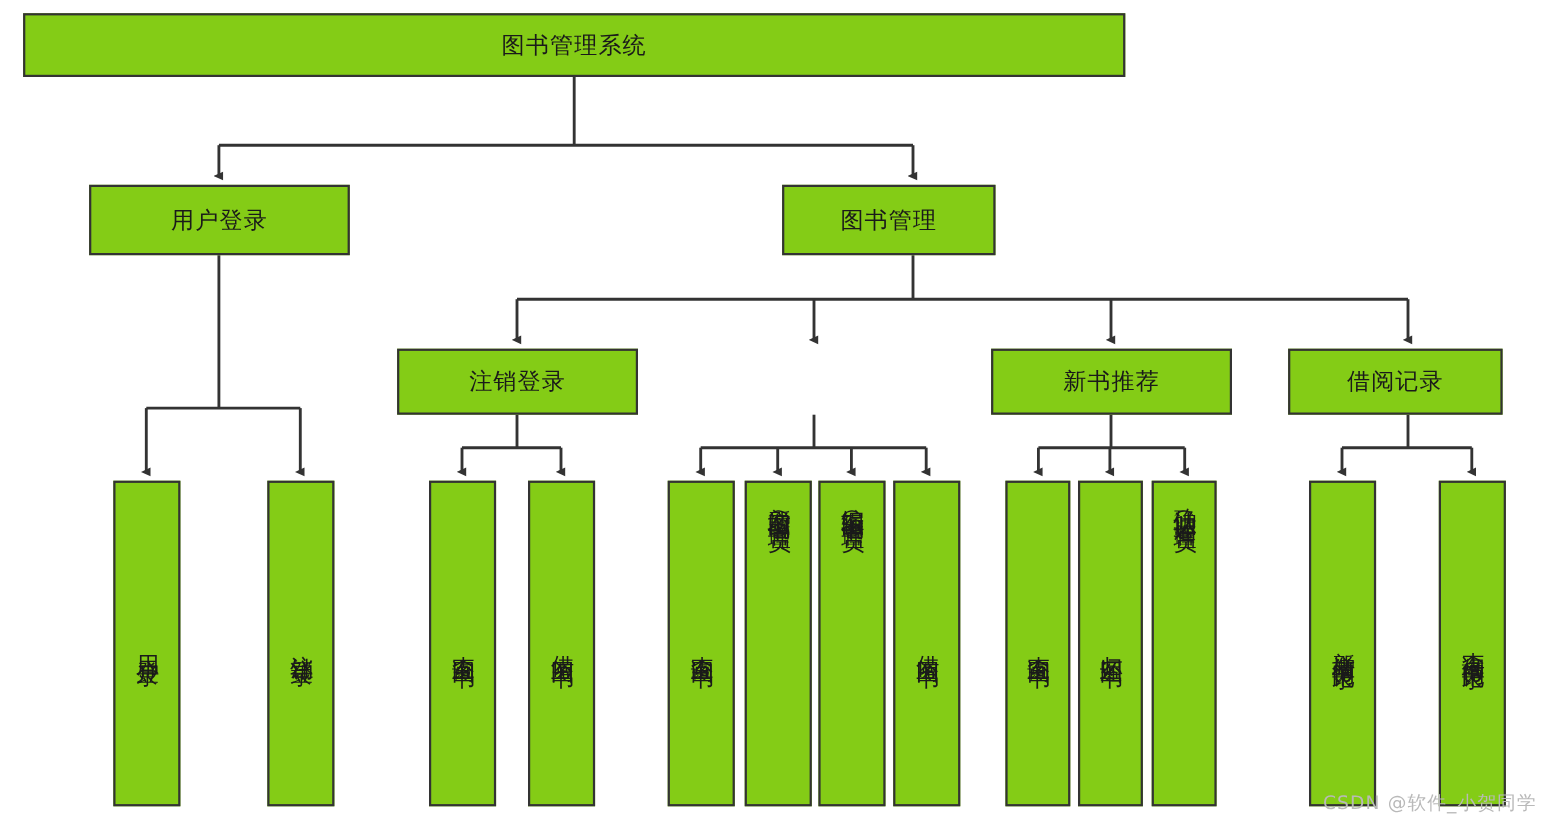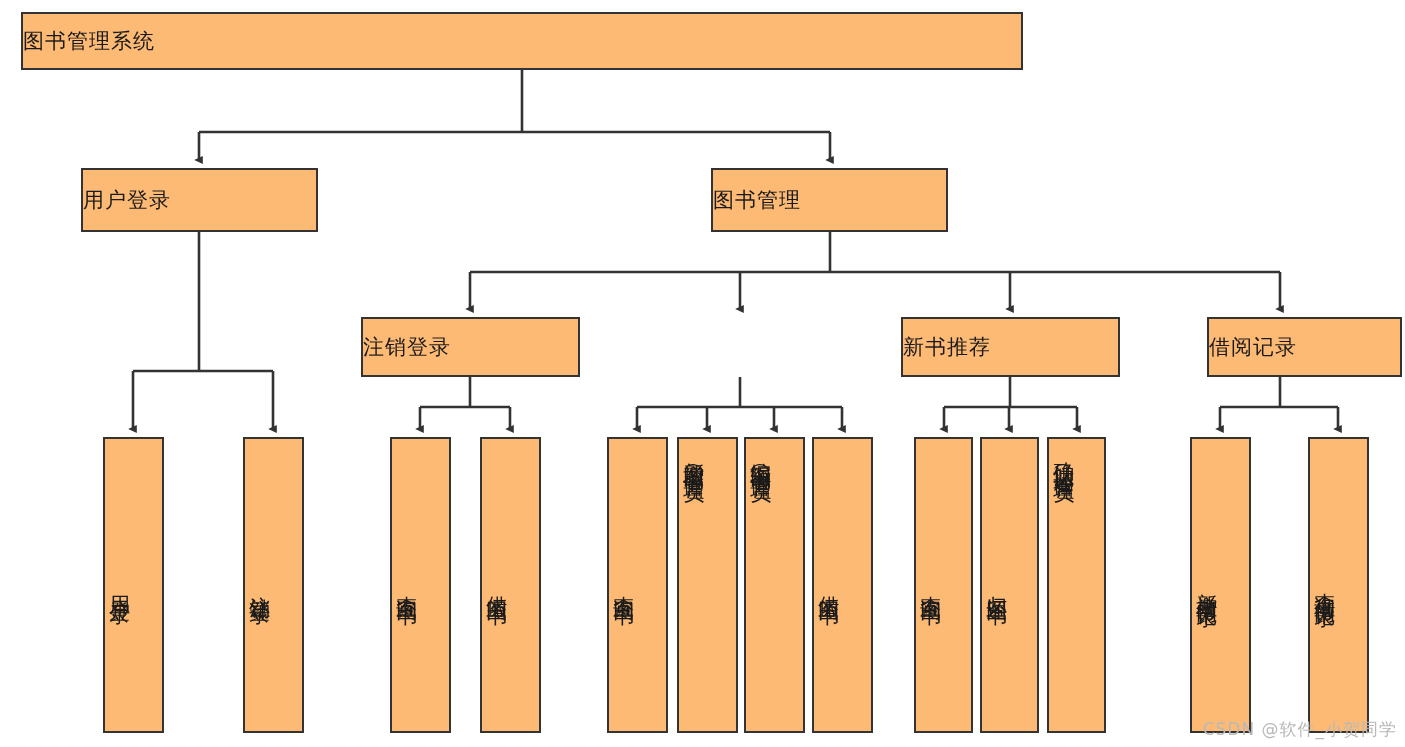--- a/index.html
+++ b/index.html
@@ -17,24 +17,24 @@
   svg.connectors{
     position:absolute;
     left:0;top:0;
     width:1405px;height:747px;
     pointer-events:none;
   }
   .node{
     position:absolute;
     box-sizing:border-box;
     border:2.5px solid #333333;
-    background:#fdba74;
+    background:#84cc16;
     display:flex;
     align-items:center;
-    justify-content:flex-start;
+    justify-content:center;
     text-align:center;
   }
   .node .lbl{
     font-size:21px;
     line-height:1.25;
     letter-spacing:1px;
     color:#1a1a1a;
     white-space:nowrap;
   }
   .node.leaf{
@@ -122,34 +122,34 @@
   </svg>
 
   <div class="node" style="left:21px;top:12px;width:1002px;height:58px;">
     <span class="lbl">图书管理系统</span>
   </div>
 
   <div class="node" style="left:81px;top:168px;width:237px;height:64px;">
     <span class="lbl">用户登录</span>
   </div>
 
-  <div class="node" style="left:711px;top:168px;width:237px;height:64px;">
+  <div class="node" style="left:711px;top:168px;width:194px;height:64px;">
     <span class="lbl">图书管理</span>
   </div>
 
   <div class="node" style="left:361px;top:317px;width:219px;height:60px;">
     <span class="lbl">注销登录</span>
   </div>
 
 
   <div class="node" style="left:901px;top:317px;width:219px;height:60px;">
     <span class="lbl">新书推荐</span>
   </div>
 
-  <div class="node" style="left:1207px;top:317px;width:195px;height:60px;">
+  <div class="node" style="left:1171px;top:317px;width:195px;height:60px;">
     <span class="lbl">借阅记录</span>
   </div>
 
   <div class="node leaf center" style="left:103px;top:437px;width:61px;height:296px;">
     <span class="lbl">用户登录</span>
   </div>
 
   <div class="node leaf center" style="left:243px;top:437px;width:61px;height:296px;">
     <span class="lbl">注销登录</span>
   </div>

